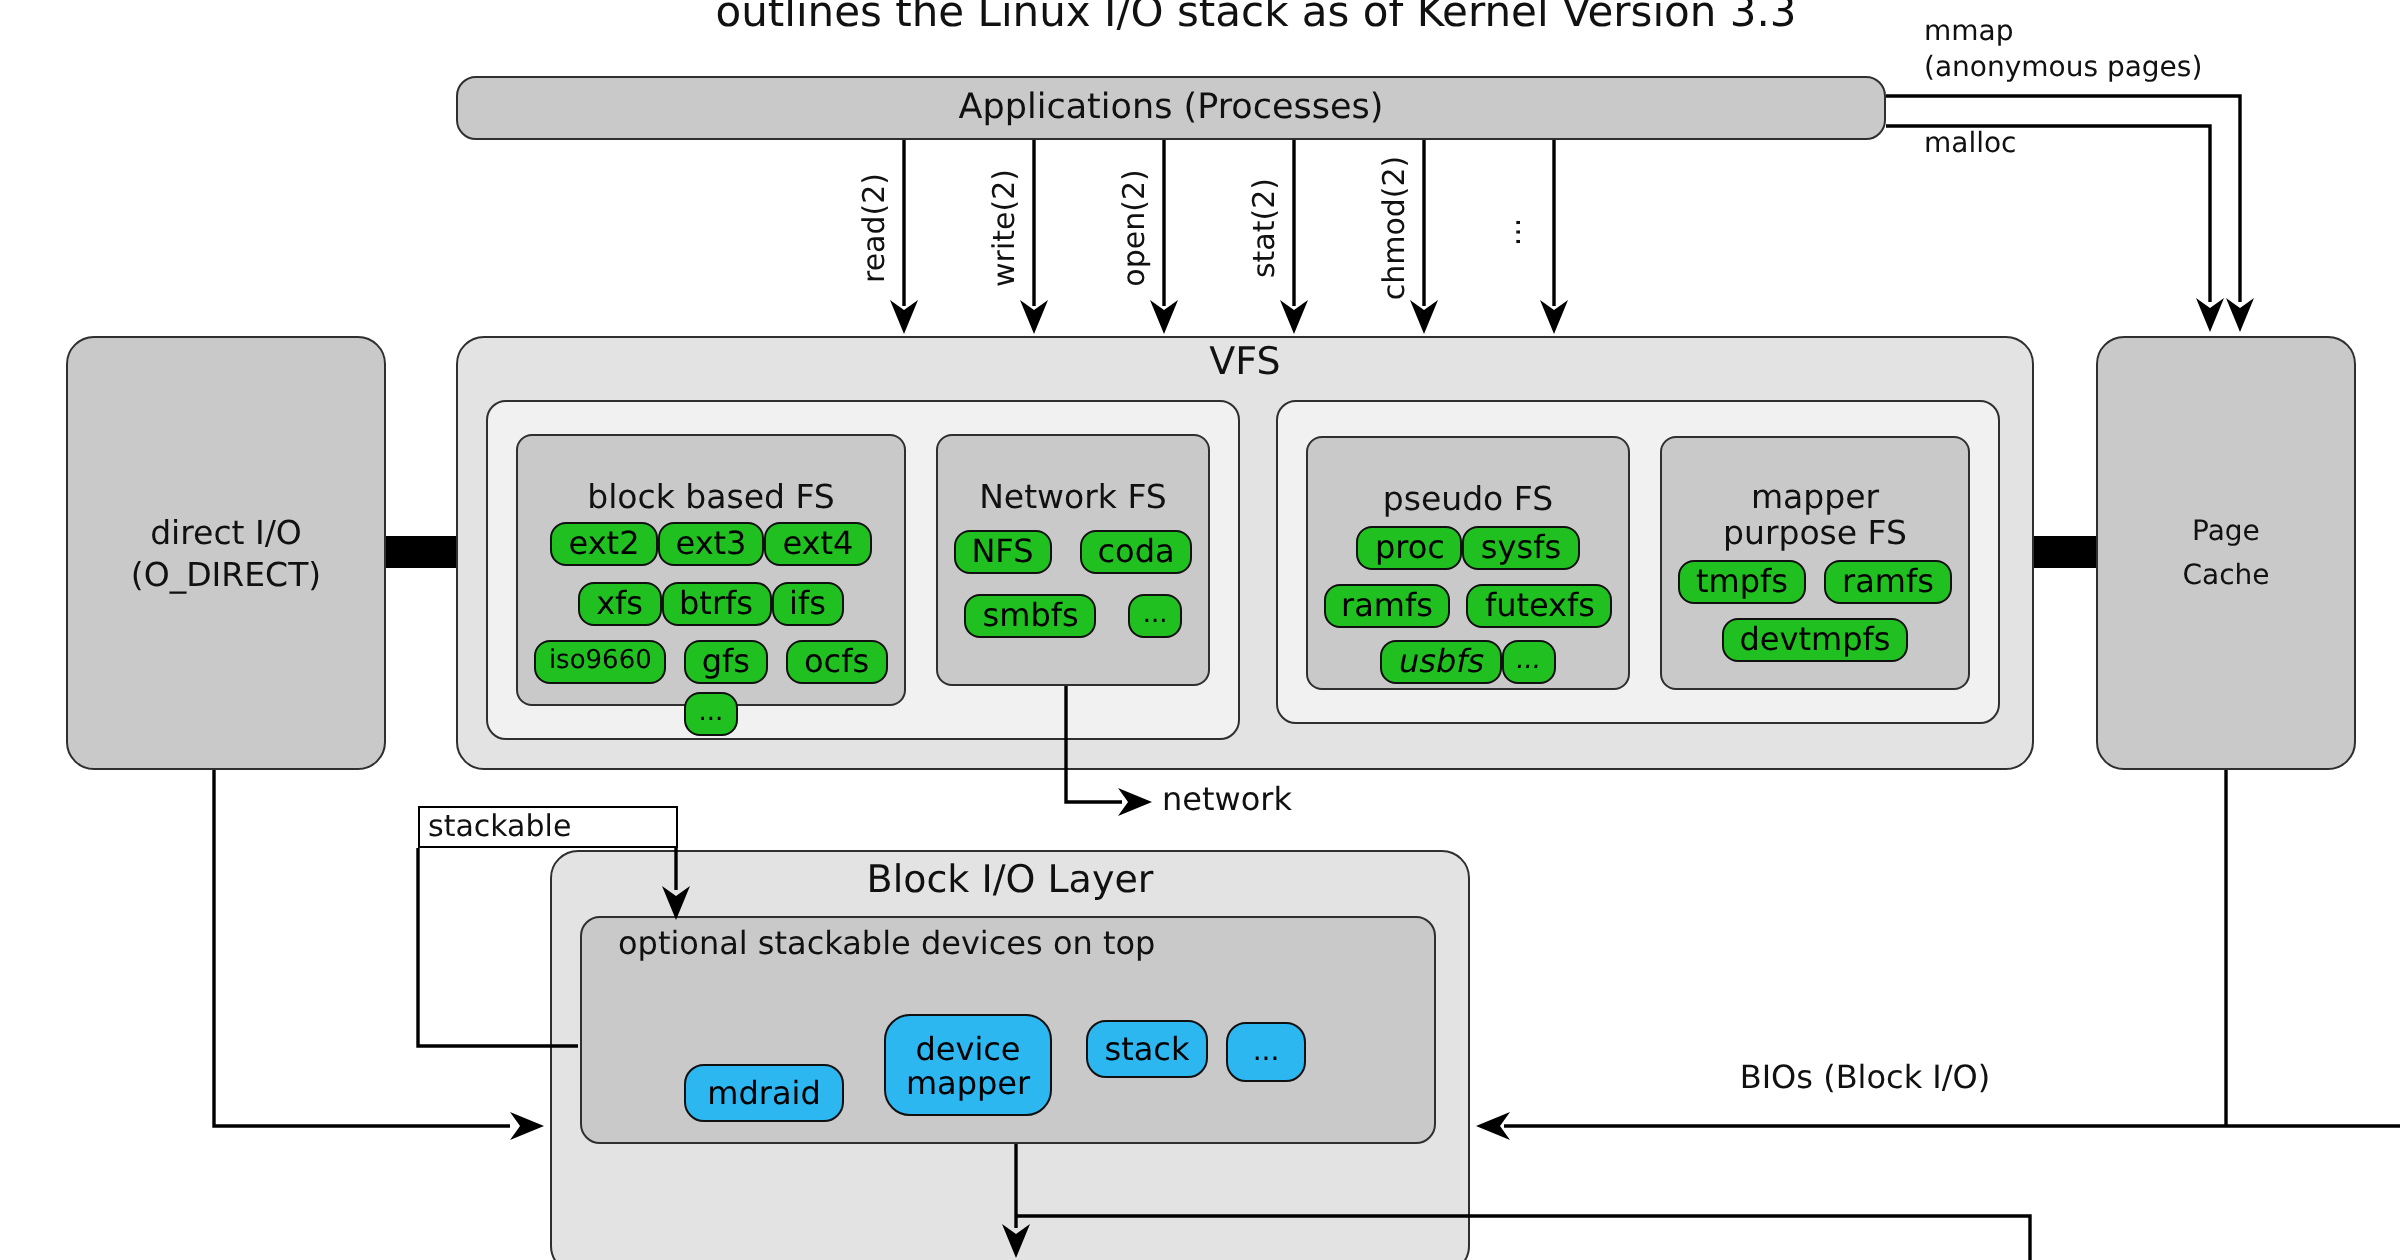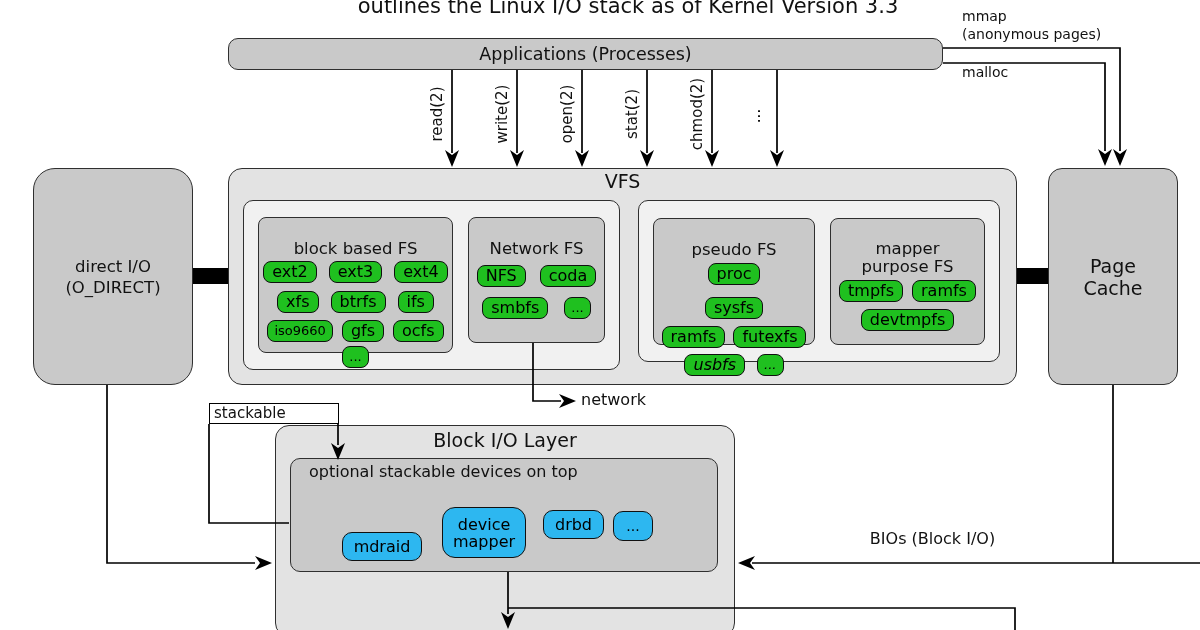--- a/index.html
+++ b/index.html
@@ -9,21 +9,21 @@
   }
   .box{position:absolute; box-sizing:border-box; border:1.6px solid #2f2f2f;}
   .gray{background:#c9c9c9;}
   .layer{background:#e3e3e3;}
   .subpanel{background:#f1f1f1;}
   .r8{border-radius:8px;} .r10{border-radius:10px;} .r14{border-radius:14px;}
   .ctr{display:flex; align-items:center; justify-content:center; text-align:center;}
   .col{display:flex; flex-direction:column; align-items:center;}
   .lbl{position:absolute; color:#111; white-space:nowrap; z-index:6;}
   .boxtitle{font-size:16.5px; line-height:19px; margin-top:21px; text-align:center;}
-  .pill-row{display:flex; align-items:center; gap:12px; margin-top:8px;}
+  .pill-row{display:flex; align-items:center; margin-top:8px;}
   .pill{
     background:#1fc01f; border:1.4px solid #101010; border-radius:8px;
     padding:0 8px; font-size:16px; line-height:20px; white-space:nowrap; color:#000;
   }
   .pill.small{font-size:13px; line-height:18px; padding:1px 6px;}
   .bluepill{
     position:absolute; box-sizing:border-box; background:#2db7f0;
     border:1.5px solid #101010; border-radius:10px; color:#000;
     display:flex; flex-direction:column; align-items:center; justify-content:center;
     font-size:16px; line-height:17px; white-space:nowrap; z-index:3;
@@ -54,28 +54,28 @@
   <span class="sys" style="left:502px; top:114px;">write(2)</span>
   <span class="sys" style="left:567px; top:114px;">open(2)</span>
   <span class="sys" style="left:632px; top:114px;">stat(2)</span>
   <span class="sys" style="left:697px; top:114px;">chmod(2)</span>
   <span class="sys" style="left:755px; top:116px;">...</span>
 
   <div class="lbl" style="left:962px; top:8px; font-size:14px;">mmap</div>
   <div class="lbl" style="left:962px; top:26px; font-size:14px;">(anonymous pages)</div>
   <div class="lbl" style="left:962px; top:64px; font-size:14px;">malloc</div>
 
-  <div class="box gray r14 ctr" style="left:33px; top:168px; width:160px; height:217px; font-size:16.5px; line-height:21px;border-radius:22px;">
+  <div class="box gray r14 ctr" style="left:33px; top:168px; width:160px; height:217px; font-size:16.5px; line-height:21px;">
     <div>
       <div>direct I/O</div>
       <div>(O_DIRECT)</div>
     </div>
   </div>
 
-  <div class="box gray r14 ctr" style="left:1048px; top:168px; width:130px; height:217px; font-size:19px; line-height:22px;">
+  <div class="box gray r14 ctr" style="left:1048px; top:168px; width:130px; height:217px; font-size:14px; line-height:22px;">
     <div>
       <div>Page</div>
       <div>Cache</div>
     </div>
   </div>
 
   <div class="box layer r14" style="left:228px; top:168px; width:789px; height:217px;"></div>
   <div class="lbl" style="left:228px; top:170px; width:789px; text-align:center; font-size:19px; z-index:2;">VFS</div>
 
   <div class="box subpanel r10" style="left:243px; top:200px; width:377px; height:170px;"></div>
@@ -110,21 +110,21 @@
       <span class="pill">coda</span>
     </div>
     <div class="pill-row" style="margin-top:10px; gap:16px;">
       <span class="pill">smbfs</span>
       <span class="pill small">...</span>
     </div>
   </div>
 
   <div class="box gray r8 col" style="left:653px; top:218px; width:162px; height:127px;">
     <div class="boxtitle">pseudo FS</div>
-    <div class="pill-row" style="margin-top:4px;flex-direction:column;">
+    <div class="pill-row" style="margin-top:4px;">
       <span class="pill">proc</span>
       <span class="pill">sysfs</span>
     </div>
     <div class="pill-row" style="margin-top:7px; gap:8px;">
       <span class="pill">ramfs</span>
       <span class="pill">futexfs</span>
     </div>
     <div class="pill-row" style="margin-top:6px;font-style:italic;">
       <span class="pill">usbfs</span>
       <span class="pill small">...</span>
@@ -160,21 +160,21 @@
     </div>
   </div>
   <div class="bluepill" style="left:342px; top:532px; width:80px; height:29px;">
     <span>mdraid</span>
   </div>
   <div class="bluepill" style="left:442px; top:507px; width:84px; height:51px; border-radius:13px;">
     <span>device</span>
     <span>mapper</span>
   </div>
   <div class="bluepill" style="left:543px; top:510px; width:61px; height:29px;">
-    <span>drbd</span>
+    <span>stack</span>
   </div>
   <div class="bluepill" style="left:613px; top:511px; width:40px; height:30px; font-size:14px;">
     <span>...</span>
   </div>
 
   <div class="lbl" style="left:850px; top:529px; width:165px; text-align:center; font-size:16px;">BIOs (Block I/O)</div>
 
   <svg id="svg-layer" width="1200" height="630" viewBox="0 0 1200 630">
     <g stroke="#000" stroke-width="1.7" fill="none">
 

